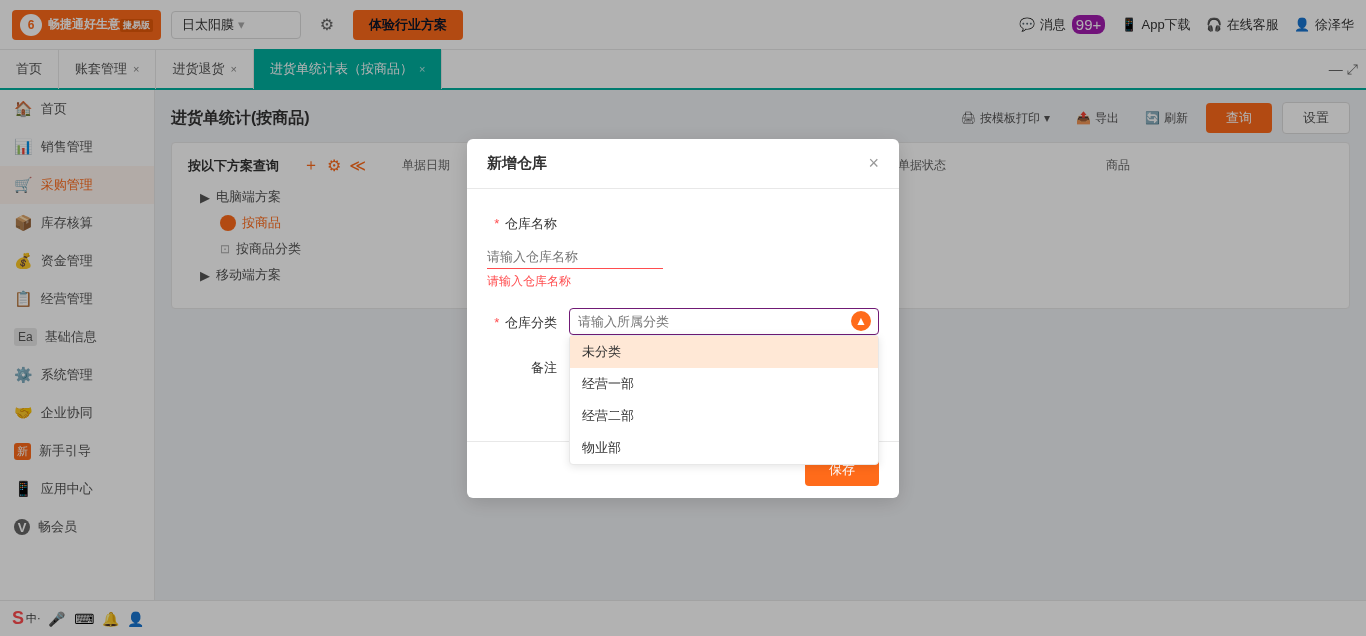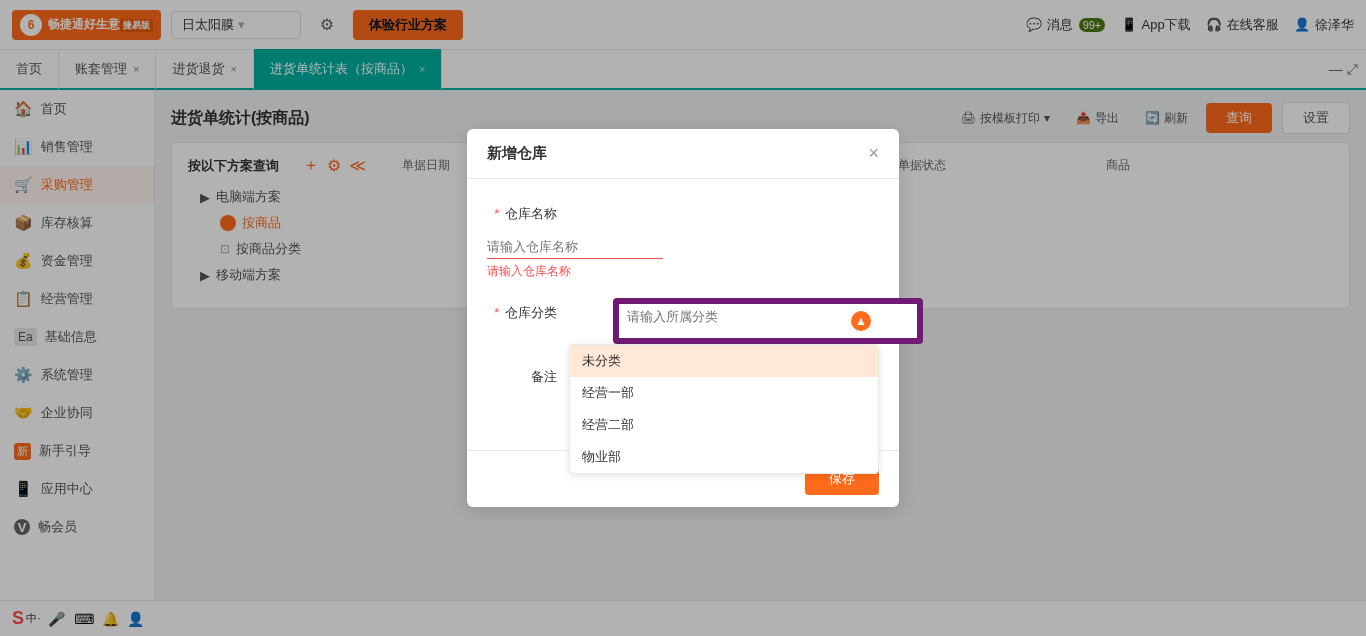--- a/index.html
+++ b/index.html
@@ -34,22 +34,22 @@
     }
     .trial-btn {
       background: #ff6b1a; color: #0f172a; border: none; border-radius: 4px;
       padding: 6px 16px; font-size: 13px; cursor: pointer; font-weight: bold;
     }
     .top-nav-right {
       margin-left: auto; display: flex; align-items: center; gap: 16px; font-size: 13px; color: #333;
     }
     .nav-item { display: flex; align-items: center; gap: 4px; cursor: pointer; }
     .badge {
-      background: #4d7c0f; color: #fff; border-radius: 8px;
-      font-size: 11px; padding: 1px 4px; margin-left: 2px;
+      background: #a21caf; color: #fff; border-radius: 8px;
+      font-size: 15px; padding: 1px 4px; margin-left: 2px;
     }
     .user-name { color: #333; font-size: 13px; }
 
     
     .tab-bar {
       display: flex; align-items: center; height: 40px;
       background: #fff; border-bottom: 2px solid #00b0a0;
       padding: 0; gap: 0;
     }
     .tab {
@@ -136,22 +136,22 @@
     .form-label { font-size: 13px; color: #333; min-width: 70px; text-align: right; padding-top: 6px; }
     .required { color: #ff4d4f; margin-right: 2px; }
     .form-input {
       flex: 1; border: none; border-bottom: 1px solid #ddd;
       padding: 4px 0; font-size: 13px; outline: none; background: transparent;
     }
     .form-input.error { border-bottom: 1px solid #ff4d4f; }
     .error-msg { color: #ff4d4f; font-size: 12px; margin-top: 4px; }
     .select-wrap { flex: 1; position: relative; }
     .select-input {
-      width: 100%; border: 6px solid #701a75; border-radius: 4px;
-      padding: 5px 30px 14px 8px; font-size: 13px; outline: none; cursor: pointer; margin-left: 44px;
+      width: 100%; border: 1px solid #701a75; border-radius: 4px;
+      padding: 5px 30px 5px 8px; font-size: 13px; outline: none; cursor: pointer;
     }
     .select-chevron {
       position: absolute; right: 8px; top: 50%; transform: translateY(-50%);
       width: 20px; height: 20px; background: #ff6b1a; border-radius: 50%;
       display: flex; align-items: center; justify-content: center; color: #fff; font-size: 12px;
     }
     .dropdown-list {
       position: absolute; top: 100%; left: 0; right: 0; background: #fff;
       border: 1px solid #e8e8e8; border-radius: 4px; z-index: 200;
       box-shadow: 0 2px 8px rgba(0,0,0,0.1);

